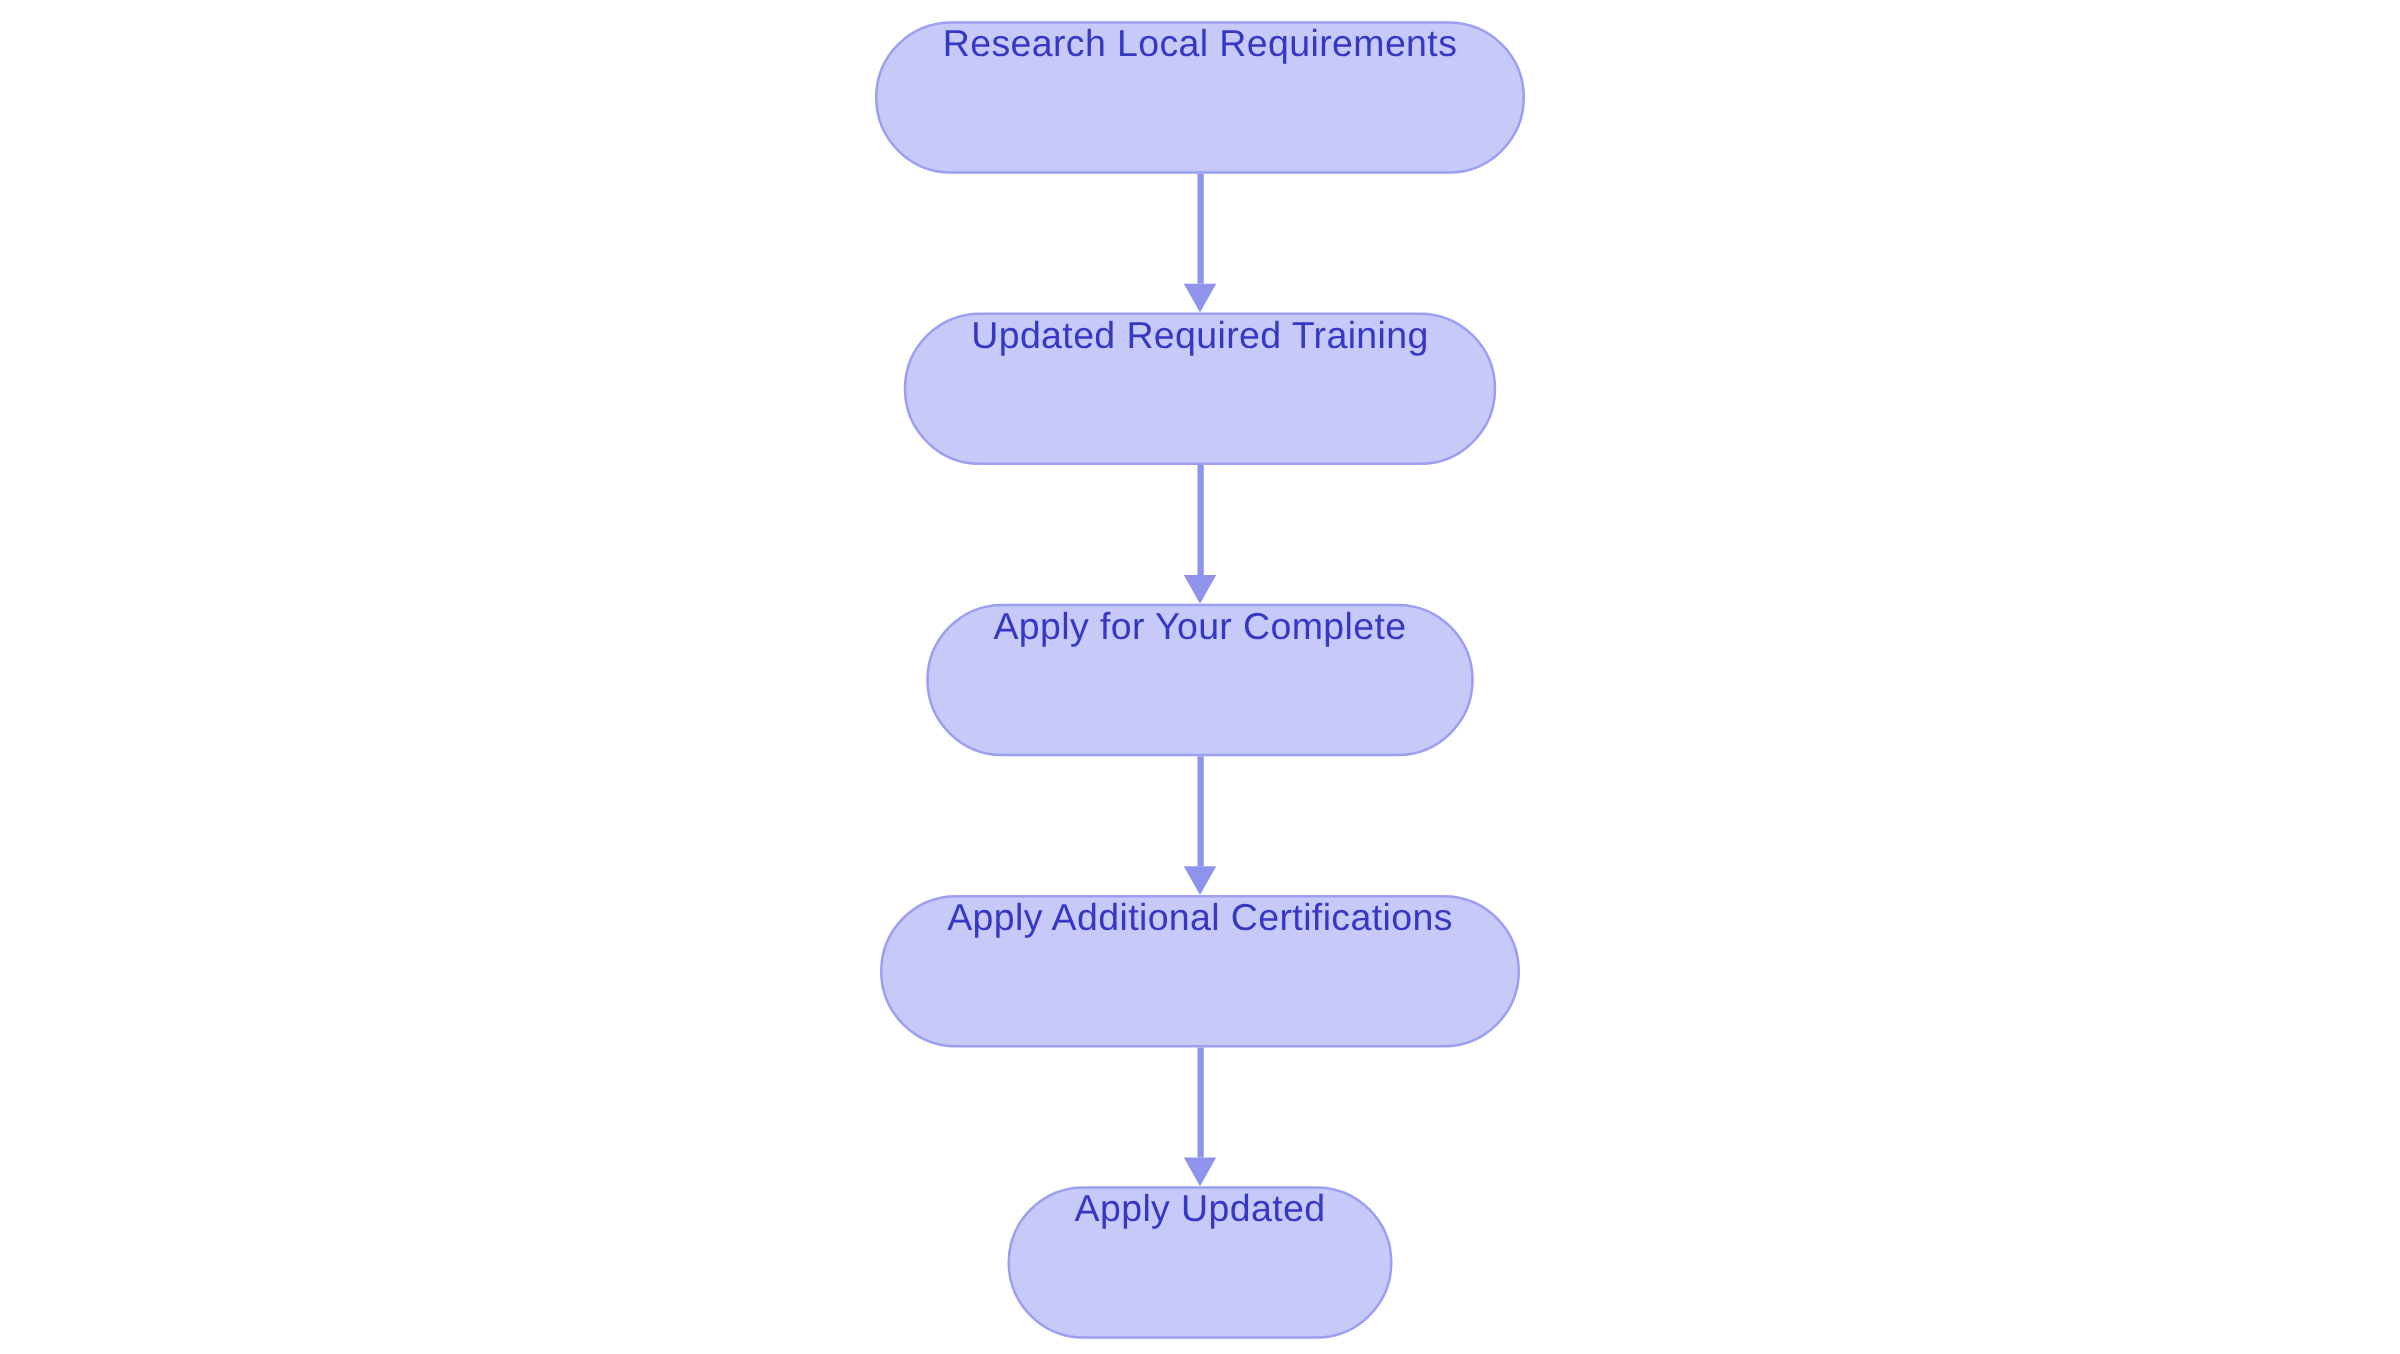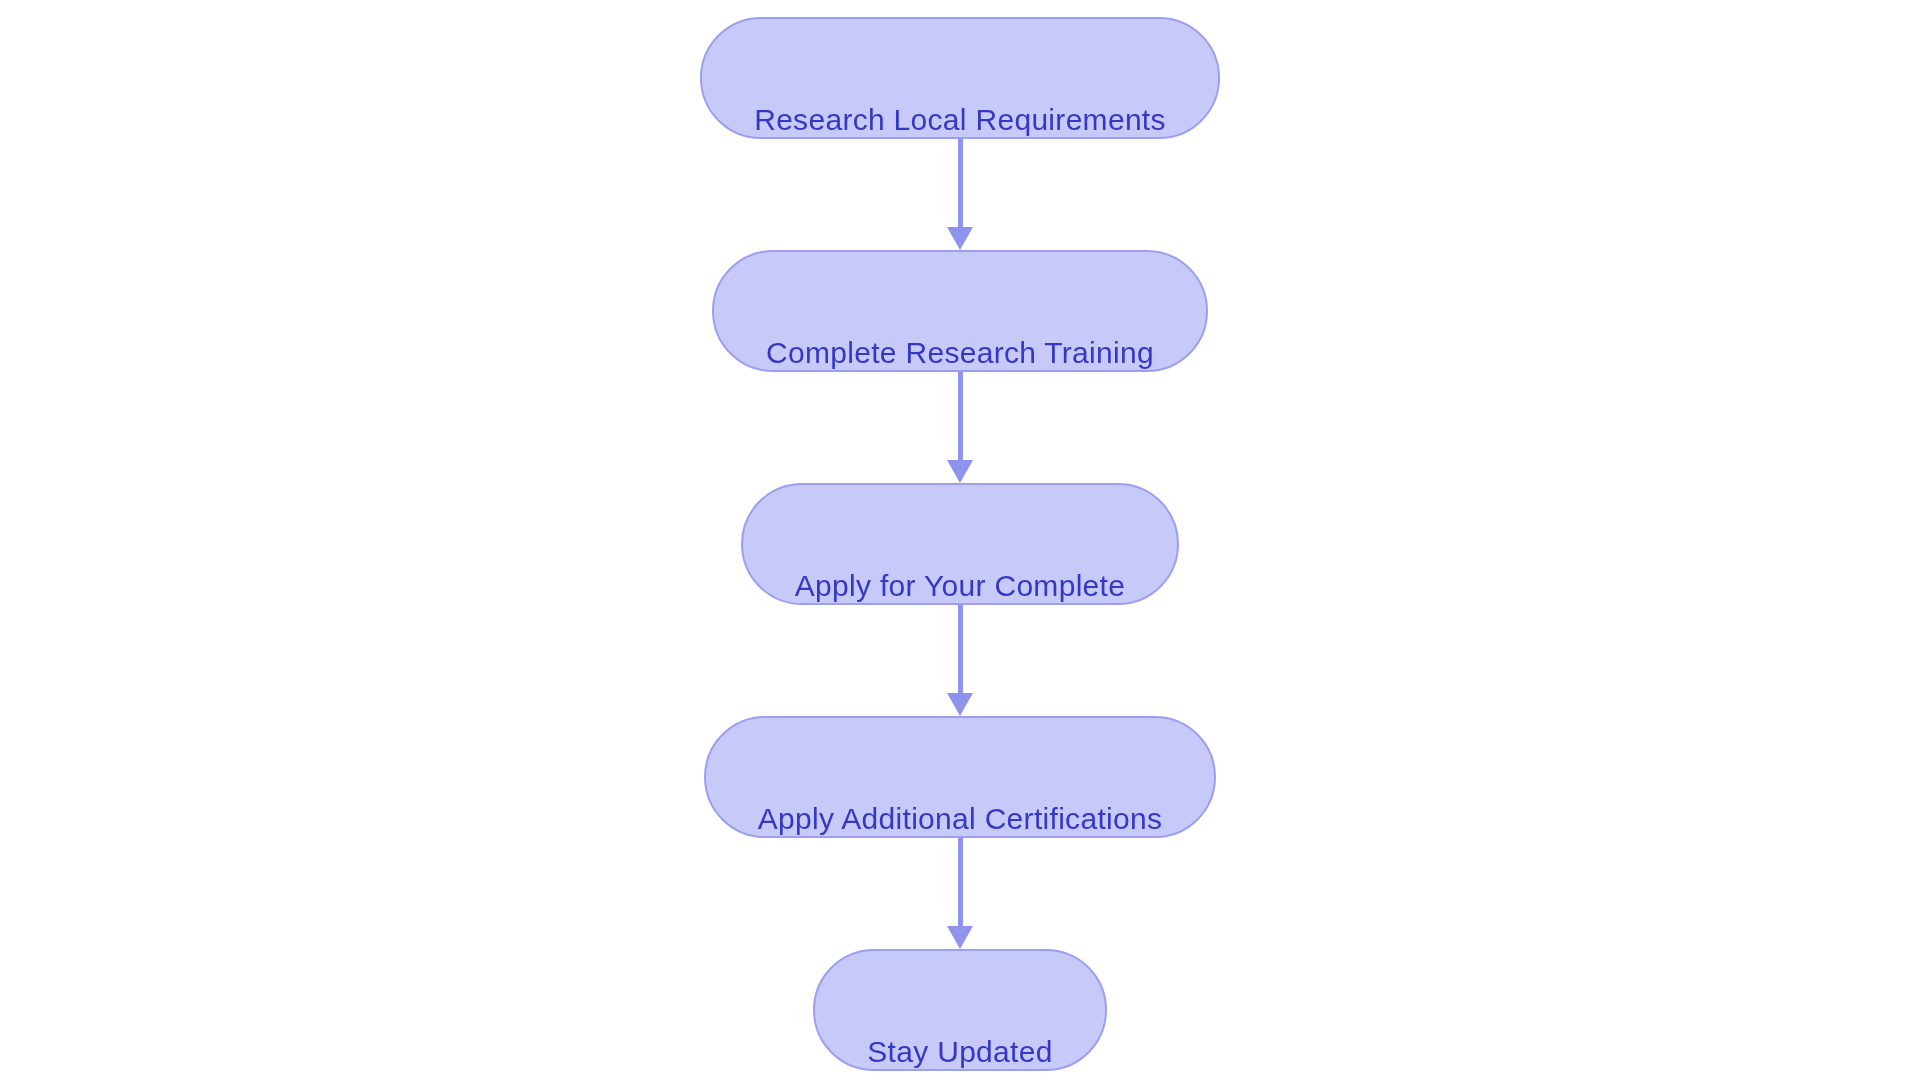--- a/index.html
+++ b/index.html
@@ -25,21 +25,21 @@
     align-items: center;
   }
   .node {
     height: 122px;
     padding: 0 52px;
     min-width: 282px;
     background: var(--node-fill);
     border: 2px solid var(--node-border);
     border-radius: 61px;
     display: inline-flex;
-    align-items: flex-end;
+    align-items: flex-start;
     justify-content: center;
   }
   .node-label {
     font-size: 30px;
     font-weight: 500;
     letter-spacing: 0.3px;
     color: var(--text-color);
     white-space: nowrap;
   }
   .connector {
@@ -69,21 +69,21 @@
   <div class="node">
     <span class="node-label">Research Local Requirements</span>
   </div>
 
   <div class="connector">
     <div class="stem"></div>
     <div class="head"></div>
   </div>
 
   <div class="node">
-    <span class="node-label">Complete Research Training</span>
+    <span class="node-label">Updated Required Training</span>
   </div>
 
   <div class="connector">
     <div class="stem"></div>
     <div class="head"></div>
   </div>
 
   <div class="node">
     <span class="node-label">Apply for Your Complete</span>
   </div>
@@ -96,16 +96,16 @@
   <div class="node">
     <span class="node-label">Apply Additional Certifications</span>
   </div>
 
   <div class="connector">
     <div class="stem"></div>
     <div class="head"></div>
   </div>
 
   <div class="node">
-    <span class="node-label">Stay Updated</span>
+    <span class="node-label">Apply Updated</span>
   </div>
 
 </div>
 
 </body></html>

